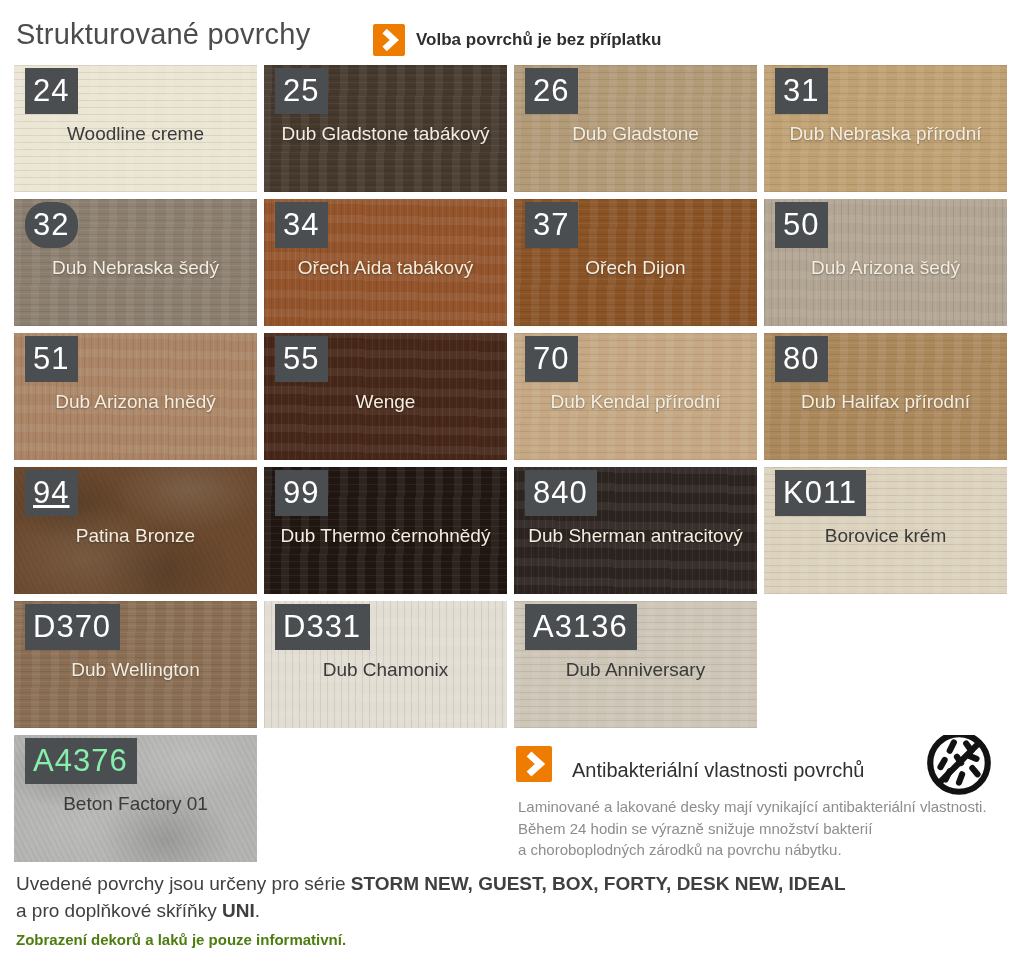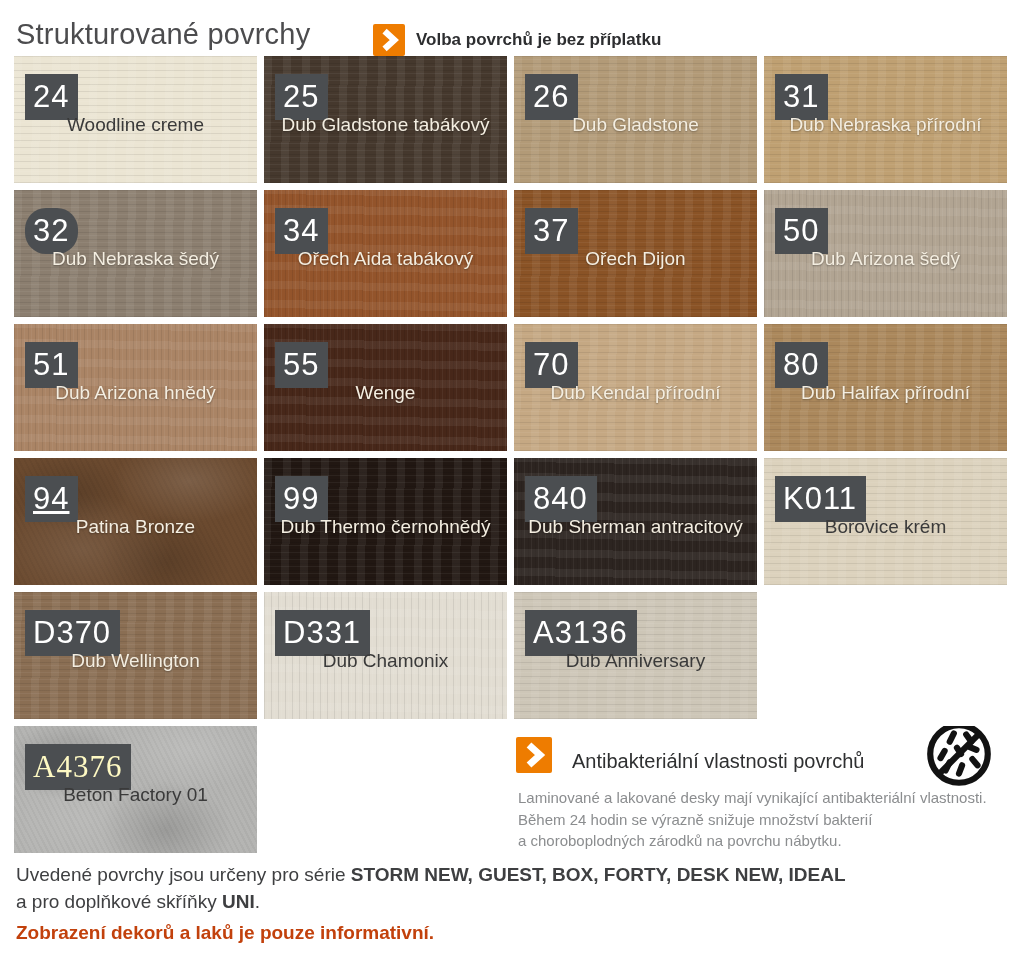--- a/index.html
+++ b/index.html
@@ -2,33 +2,33 @@
 <html><head>
 <meta charset="utf-8">
 <style>
   * { margin:0; padding:0; box-sizing:border-box; }
   html,body { width:1020px; height:970px; background:#fff; overflow:hidden;
               font-family:"Liberation Sans", sans-serif; }
 
   .page { width:1020px; height:970px; position:relative; padding:0 13px 0 14px; }
 
   
-  .header { position:relative; height:56px;text-decoration:underline; }
+  .header { position:relative; height:65px;text-decoration:underline; }
   .title { position:absolute; left:2px; top:18px; font-size:29px; font-weight:400;
            color:#4c4c4e; letter-spacing:.2px; }
   .note  { position:absolute; left:359px; top:24px; display:flex; align-items:center; }
   .arrow-box { width:32px; height:32px; border-radius:2px; display:flex;
                align-items:center; justify-content:center; flex:0 0 auto; }
   .note-label { margin-left:11px; font-size:17px; font-weight:700; color:#2d2e30; }
 
   
   .grid { display:grid; grid-template-columns:repeat(4,1fr);
           grid-template-rows:repeat(6,127px); gap:7px; }
   .cell { position:relative; overflow:hidden; }
-  .badge { position:absolute; left:11px; top:18px; background:#4b4e51; color:#fff;
+  .badge { position:absolute; left:11px; top:3px; background:#4b4e51; color:#fff;
            font-size:31px; line-height:1; padding:7px 9px 8px 8px; font-weight:400;
            letter-spacing:1px; }
   .sw-name { position:absolute; left:0; right:0; top:58px; text-align:center;
              font-size:19px; }
   .theme-light .sw-name { color:#f4eee1; text-shadow:0 1px 2px rgba(0,0,0,.35); }
   .theme-dark  .sw-name { color:#3a3a3a; }
 
   .tex-h { background-image:
       repeating-linear-gradient(91deg, rgba(255,255,255,.06) 0 8px, rgba(0,0,0,0) 8px 19px),
       repeating-linear-gradient(to bottom, rgba(0,0,0,.08) 0 1px, rgba(0,0,0,0) 1px 3px,
@@ -52,21 +52,21 @@
   .info-head .arrow-box { width:36px; height:36px; }
   .info-title { margin-left:20px; font-size:20px; color:#2f3031; }
   .no-bact { position:absolute; right:11px; top:-9px; }
   .info-body { position:absolute; left:4px; top:61px; font-size:15px; line-height:21.5px;
                color:#8b8d8f; }
 
   
   .footer { position:relative; padding:8px 0 0 2px; }
   .f1 { font-size:19px; color:#3e3f41; line-height:27px; }
   .f1 .b { font-weight:700; }
-  .f2 { margin-top:7px; font-size:19px; font-weight:700; color:#c2410c; }
+  .f2 { margin-top:7px; font-size:15px; font-weight:700; color:#4d7c0f; }
 </style>
 </head>
 <body>
 
 <div class="page">
 
   <div class="header">
     <div class="title">Strukturované povrchy</div>
     <div class="note">
       <div class="arrow-box orange-box" style="background: rgb(238, 124, 0);">
@@ -184,21 +184,21 @@
   </div>
       <div class="cell swatch tex-v theme-dark" style="background-color: rgb(226, 221, 210);">
     <div class="badge" style="background: rgb(75, 78, 81); color: rgb(255, 255, 255);">D331</div>
     <div class="sw-name">Dub Chamonix</div>
   </div>
       <div class="cell swatch tex-h theme-dark" style="background-color: rgb(205, 198, 183);">
     <div class="badge" style="background: rgb(75, 78, 81); color: rgb(255, 255, 255); padding-left: 8px;">A3136</div>
     <div class="sw-name">Dub Anniversary</div>
   </div>
       <div class="cell swatch tex-stone theme-dark" style="background-color: rgb(181, 181, 179);">
-    <div class="badge" style="background: rgb(75, 78, 81); color: #fef9c3; font-family: Liberation Serif, serif;">A4376</div>
+    <div class="badge" style="background: rgb(75, 78, 81); color: #86efac;">A4376</div>
     <div class="sw-name">Beton Factory 01</div>
   </div>
     </div>
 
   <div class="footer">
     <p class="f1"><span>Uvedené povrchy jsou určeny pro série </span><span class="b">STORM NEW, GUEST, BOX, FORTY, DESK NEW, IDEAL</span></p>
     <p class="f1"><span>a pro doplňkové skříňky </span><span class="b">UNI</span><span>.</span></p>
     <p class="f2">Zobrazení dekorů a laků je pouze informativní.</p>
   </div>
 

